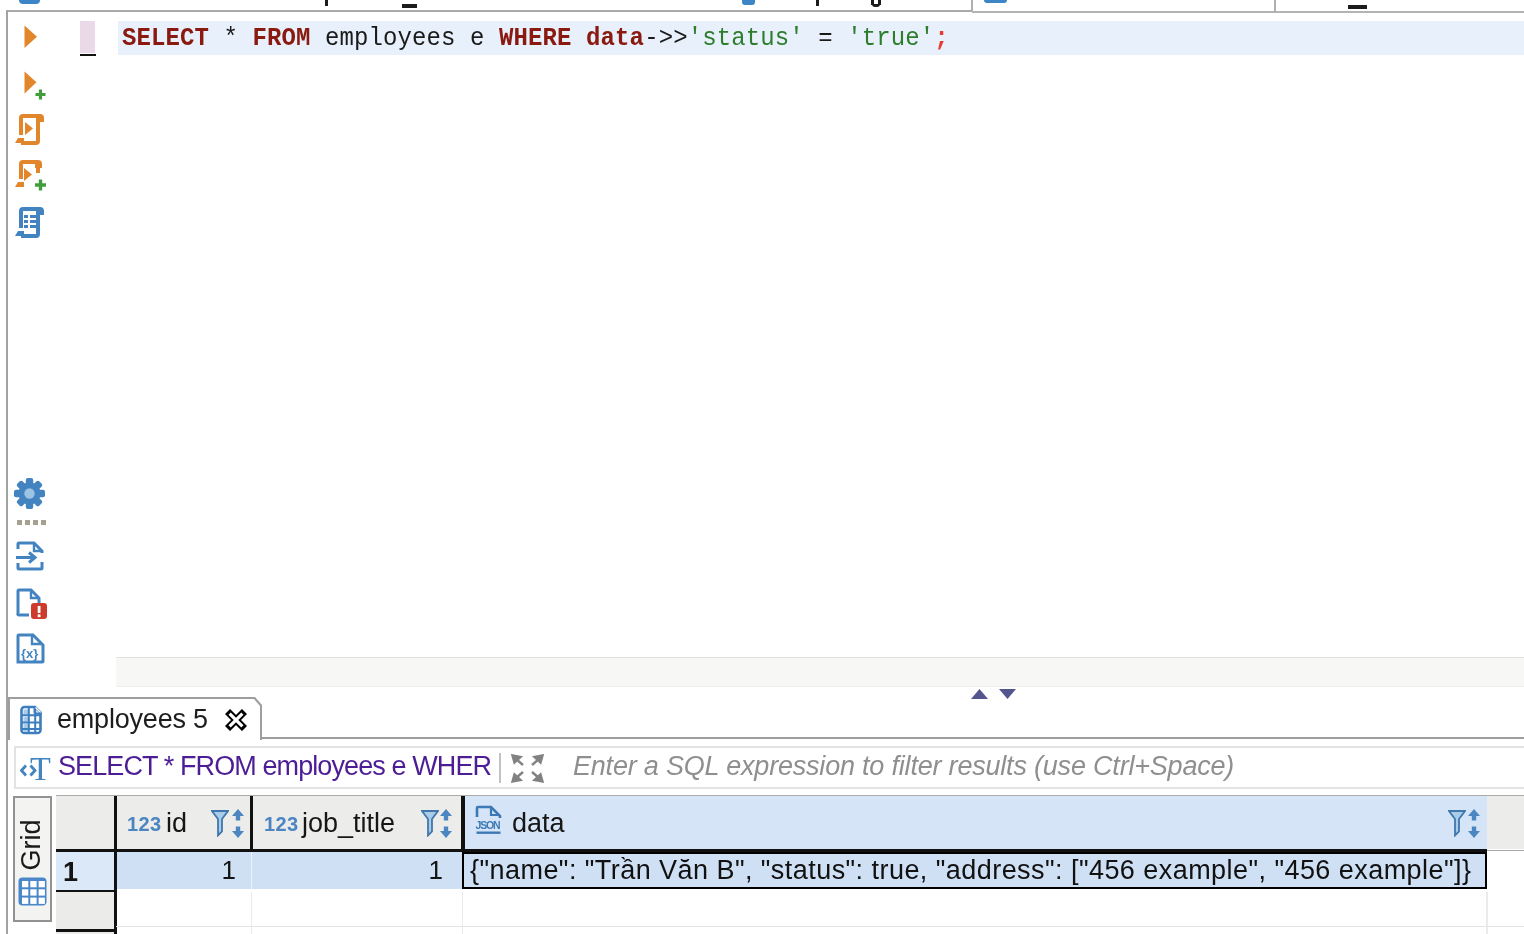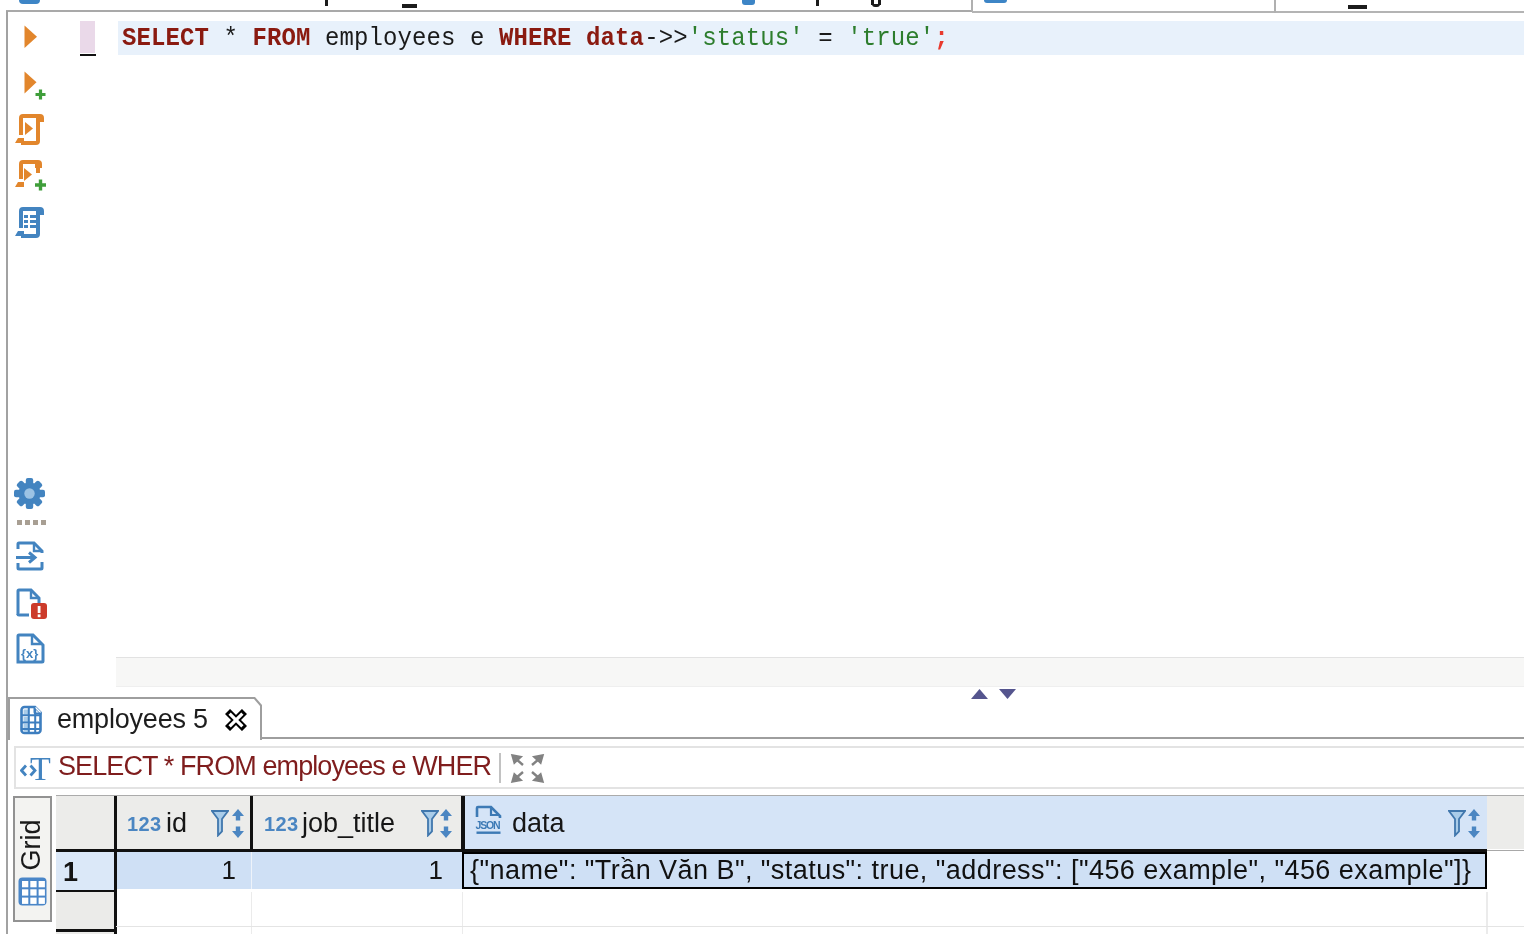--- a/index.html
+++ b/index.html
@@ -146,35 +146,36 @@
   <path d="M2.5,2.5 L19.5,19.5 M19.5,2.5 L2.5,19.5" stroke="#000" stroke-width="7.2" stroke-linecap="butt"></path>
   <path d="M4.6,4.6 L17.4,17.4 M17.4,4.6 L4.6,17.4" stroke="#fff" stroke-width="3.2" stroke-linecap="butt"></path>
 </svg>
 
 <div class="abs" style="left:14px;top:746px;width:1512px;height:43px;background:#fff;border:2px solid #e3e3e3;border-right:none;"></div>
 
 <svg class="abs" style="left:20px;top:764px;" width="17" height="13" viewBox="0 0 17 13">
   <path d="M6,1.5 L1.5,6.5 L6,11.5 M10.5,1.5 L15,6.5 L10.5,11.5" fill="none" stroke="#4384c0" stroke-width="2.8"></path>
 </svg>
 <div class="abs" style="left:30px;top:750px;font-family:'Liberation Serif',serif;font-size:34px;color:#4384c0;">T</div>
-<div class="abs" style="left:58px;top:751px;font-size:27px;color:#7f1d1d;letter-spacing:-0.9px;">SELECT * FROM employees e WHER</div>
+<div class="abs" style="left:58px;top:751px;font-size:27px;color:#4c1d95;letter-spacing:-0.9px;">SELECT * FROM employees e WHER</div>
 <div class="abs" style="left:499px;top:753px;width:2px;height:30px;background:#c2c2c2;"></div>
 
 <svg class="abs" style="left:509px;top:753px;" width="37" height="31" viewBox="0 0 37 31">
   <g stroke="#828282" stroke-width="2.4" fill="#828282">
     <path d="M14,12 L7,6" fill="none"></path>
         <polygon points="3.5,2.5 11.5,4 5.5,9.5"></polygon>
     <path d="M23,12 L30,6" fill="none"></path>
         <polygon points="33.5,2.5 25.5,4 31.5,9.5"></polygon>
     <path d="M14,19 L7,25" fill="none"></path>
         <polygon points="3.5,28.5 5.5,21.5 11.5,27"></polygon>
     <path d="M23,19 L30,25" fill="none"></path>
         <polygon points="33.5,28.5 31.5,21.5 25.5,27"></polygon>
   </g>
 </svg>
+<div class="abs" style="left:573px;top:751px;font-size:27px;color:#8f8f8f;font-style:italic;letter-spacing:-0.2px;">Enter a SQL expression to filter results (use Ctrl+Space)</div>
 
 <div class="abs" style="left:56px;top:795px;width:1468px;height:1px;background:#ababab;"></div>
 
 <div class="abs" style="left:56px;top:796px;width:58px;height:53px;background:#ececea;"></div>
 <div class="abs" style="left:116px;top:796px;width:135px;height:53px;background:#ececea;"></div>
 <div class="abs" style="left:252px;top:796px;width:209px;height:53px;background:#ececea;"></div>
 <div class="abs" style="left:465px;top:796px;width:1022px;height:53px;background:#d5e4f7;"></div>
 <div class="abs" style="left:1487px;top:796px;width:37px;height:53px;background:#ececea;"></div>
 
 <div class="abs" style="left:114px;top:796px;width:2.5px;height:53px;background:#111;"></div>

